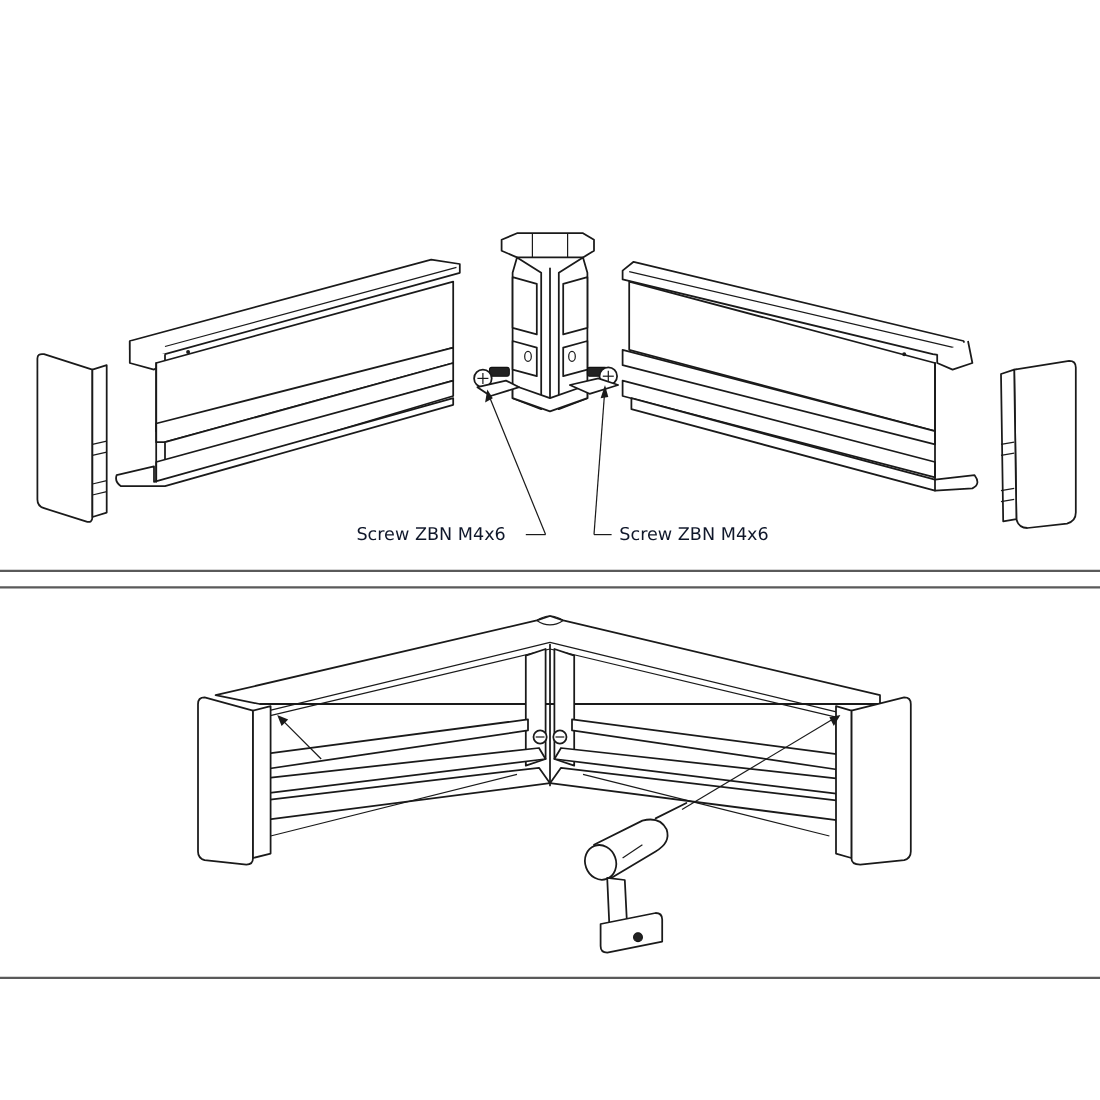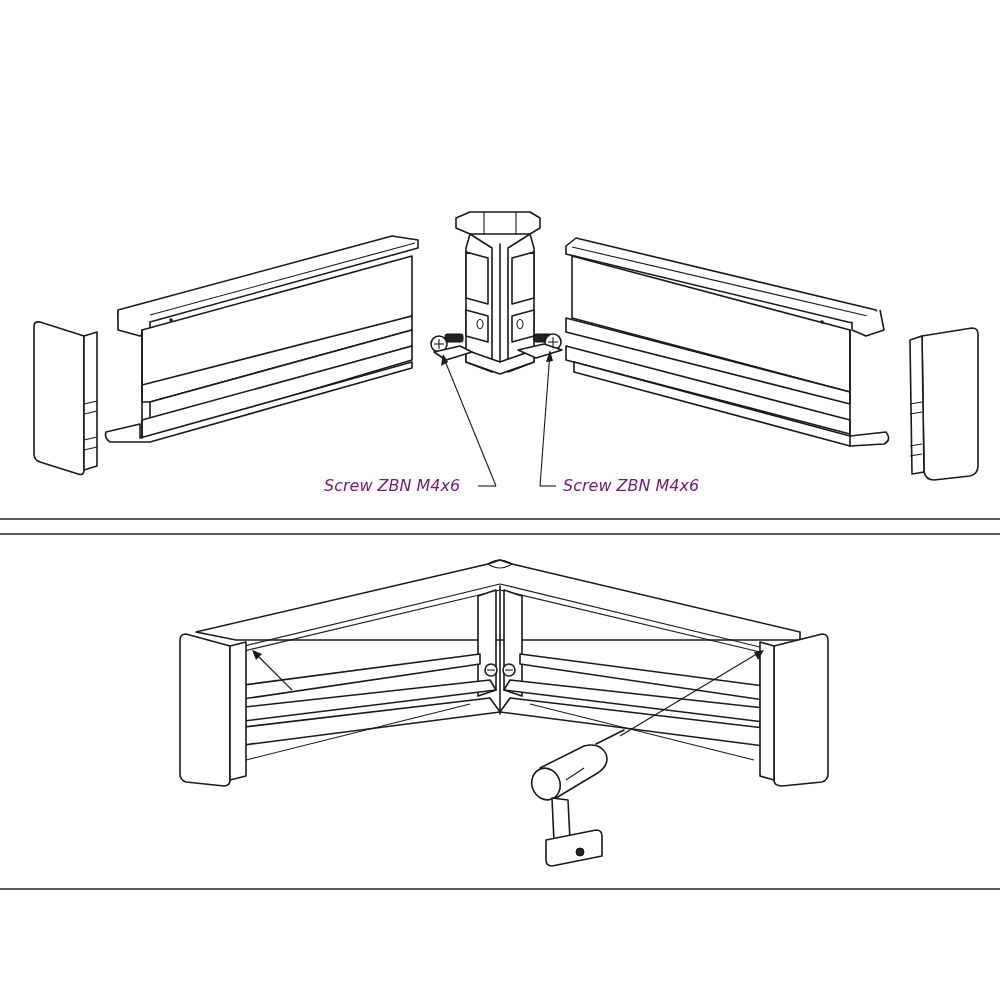--- a/index.html
+++ b/index.html
@@ -4,21 +4,21 @@
 <style>
   html, body { margin: 0; padding: 0; background: #ffffff; }
   body { width: 1000px; height: 1000px; position: relative; overflow: hidden; font-family: "DejaVu Sans", sans-serif; }
   .stage { position: absolute; left: 0; top: 0; width: 1000px; height: 1000px; }
   svg { position: absolute; left: 0; top: 0; }
   .ln { fill: none; stroke: #1a1a1a; stroke-width: 1.6; stroke-linejoin: round; stroke-linecap: round; }
   .thin { fill: none; stroke: #1a1a1a; stroke-width: 1.1; stroke-linejoin: round; }
   .face { fill: #ffffff; stroke: #1a1a1a; stroke-width: 1.6; stroke-linejoin: round; }
   .dark { fill: #222; stroke: #111; stroke-width: 1; }
   .divider { stroke: #5a5a5a; stroke-width: 2; }
-  .label { position: absolute; font-family: "DejaVu Sans", sans-serif; font-size: 16px; color: #701a75; white-space: nowrap; font-style: italic; }
+  .label { position: absolute; font-family: "DejaVu Sans", sans-serif; font-size: 16px; color: #0f172a; white-space: nowrap; }
 </style>
 </head>
 <body>
 
 <div class="stage">
 
   <svg width="1000" height="1000" viewBox="0 0 1000 1000">
     <line class="divider" x1="0" y1="519" x2="1000" y2="519"></line>
     <line class="divider" x1="0" y1="534" x2="1000" y2="534"></line>
     <line class="divider" x1="0" y1="889" x2="1000" y2="889"></line>

